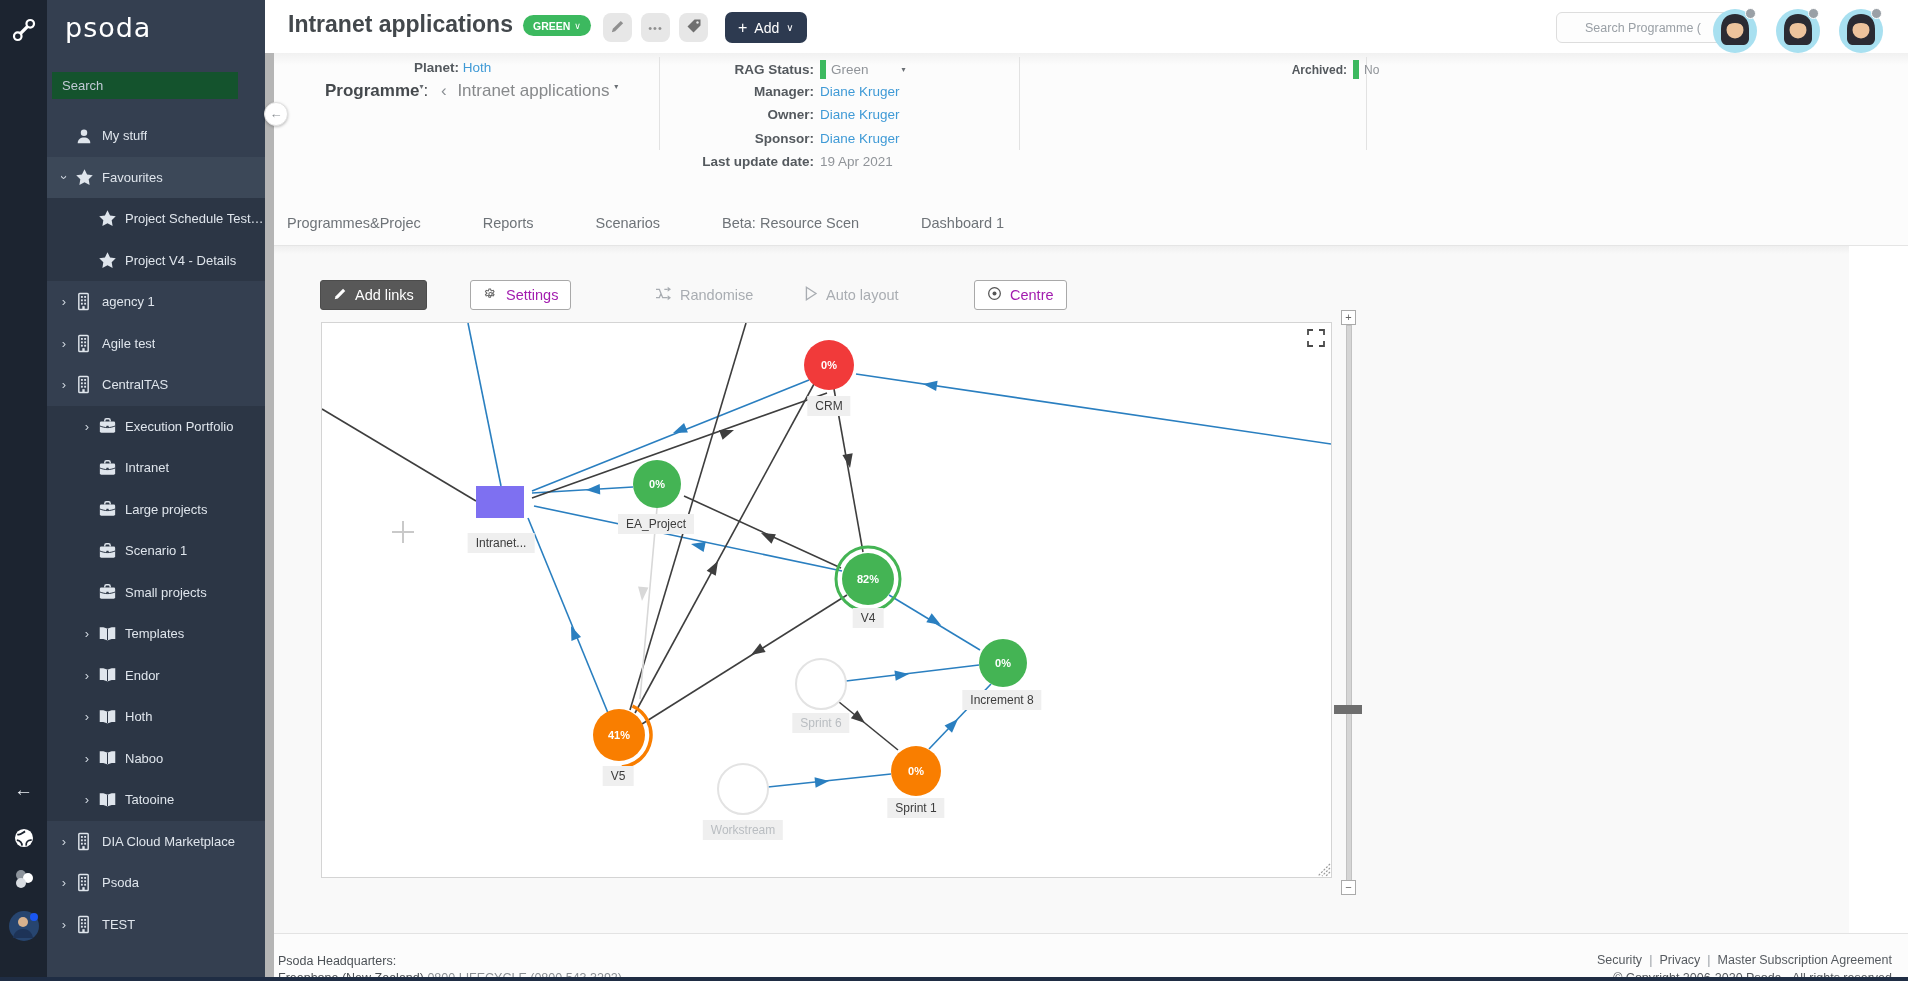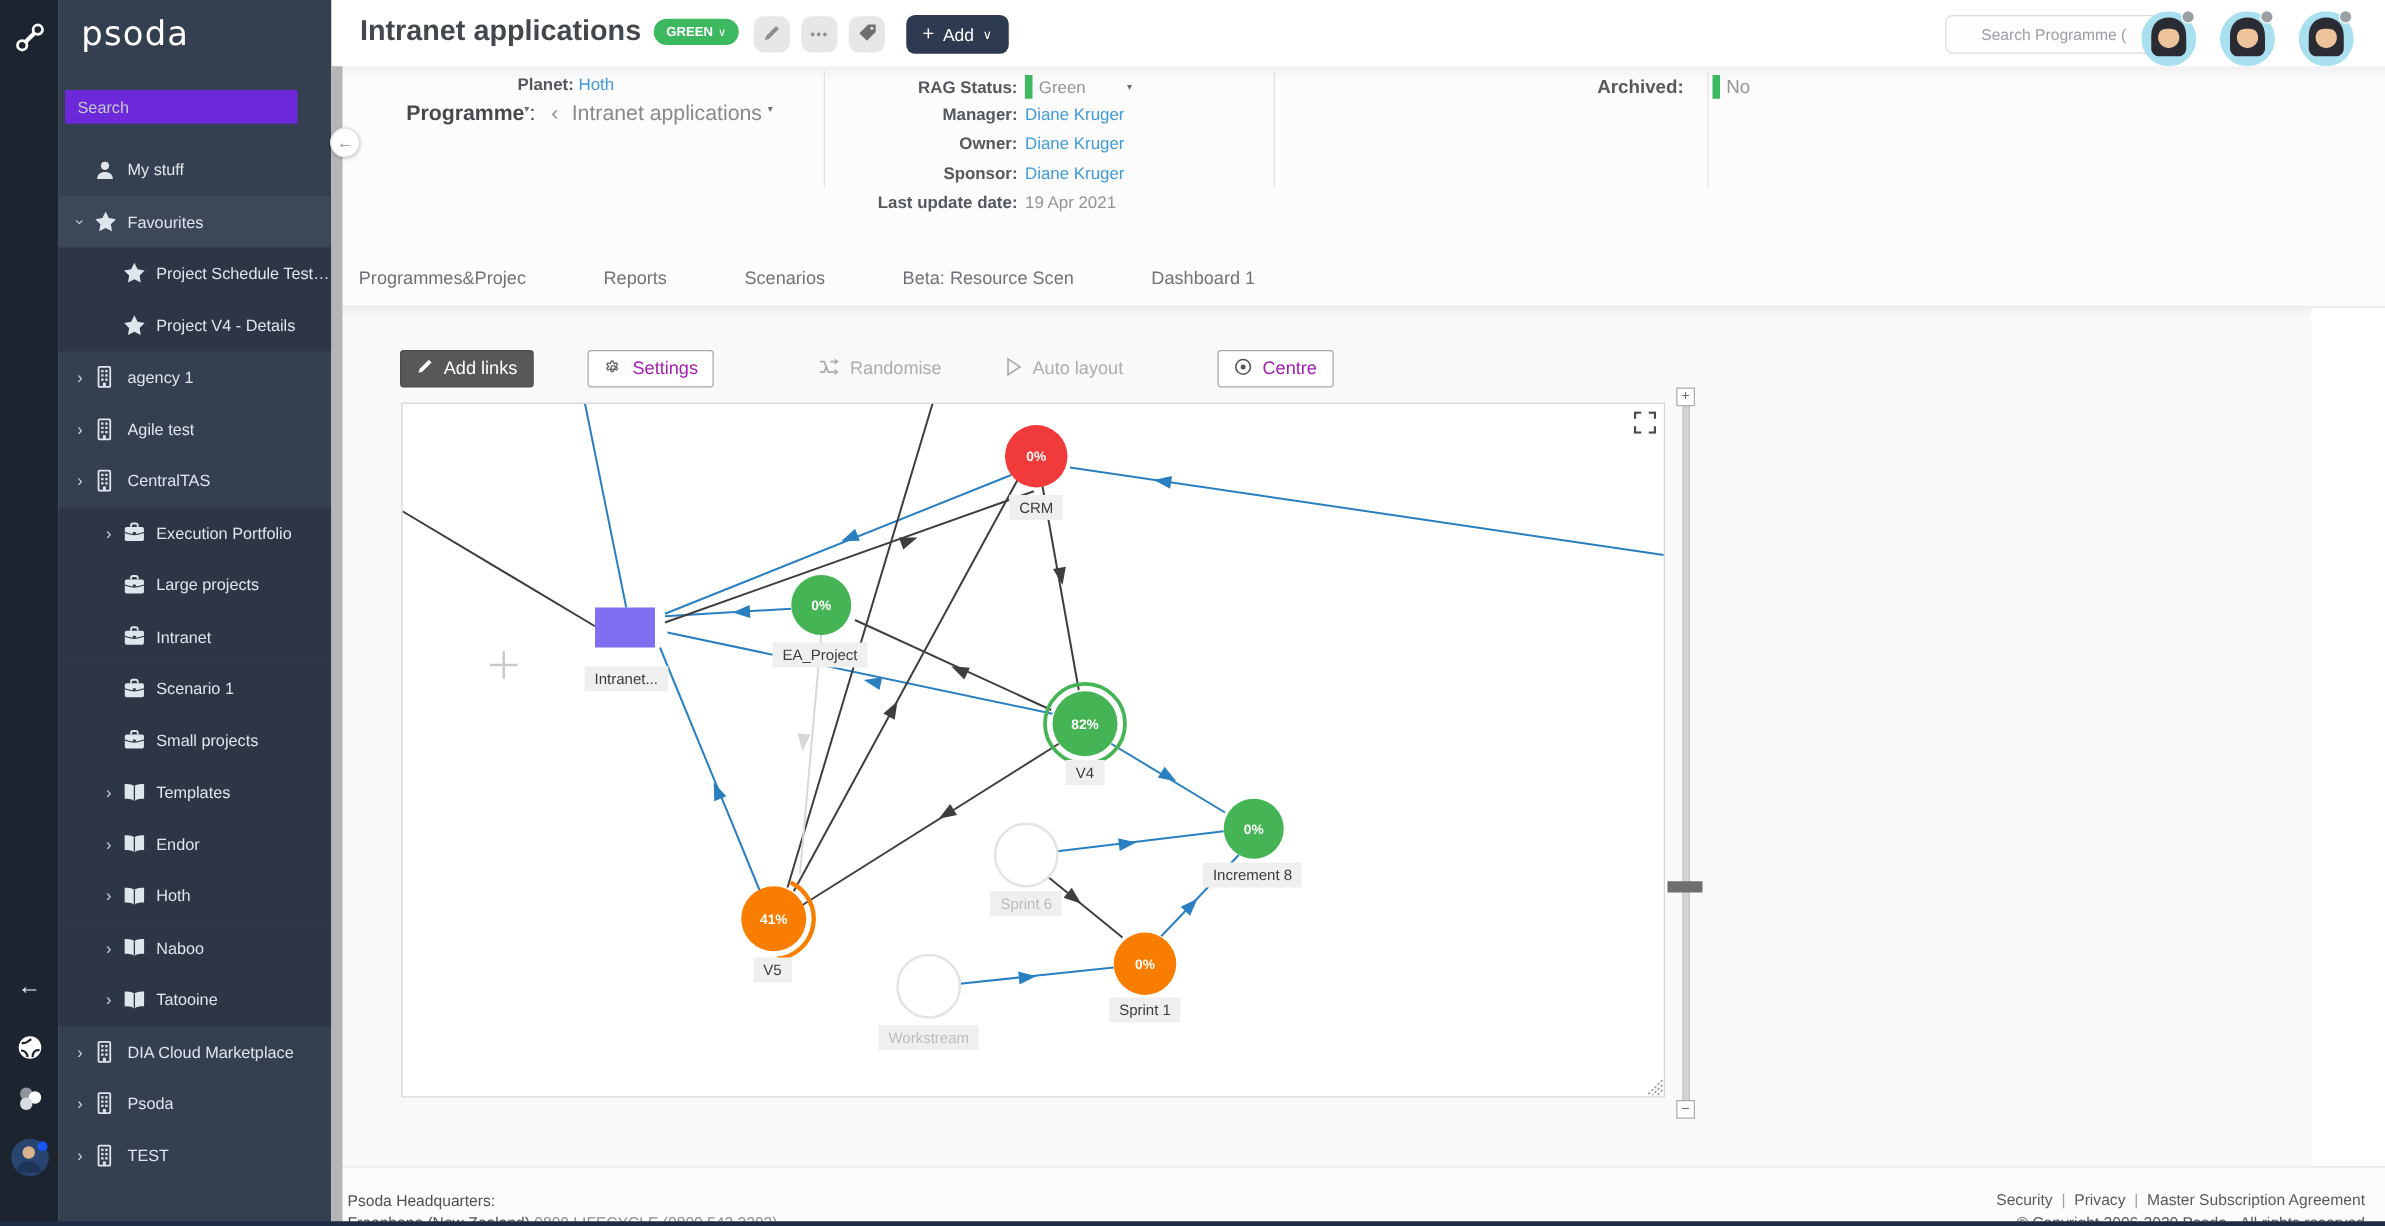--- a/index.html
+++ b/index.html
@@ -6,21 +6,21 @@
   body{font-family:"Liberation Sans", sans-serif; -webkit-font-smoothing:antialiased;}
   #screen{position:relative;width:1908px;height:981px;overflow:hidden;background:#fff;}
 
   
   #rail{position:absolute;left:0;top:0;width:47px;height:981px;background:#1c2430;z-index:30;}
   .rail-icon{position:absolute;left:0;width:47px;display:flex;justify-content:center;align-items:center;color:#e8edf3;}
 
   
   #sidebar{position:absolute;left:47px;top:0;width:218px;height:981px;background:#343f50;z-index:25;color:#dfe5ec;}
   #logo{position:absolute;left:18px;top:12px;font-size:27px;letter-spacing:1px;color:#fff;font-family:"DejaVu Sans",sans-serif;}
-  #side-search{position:absolute;left:5px;top:72px;width:166px;height:27px;background:#6d28d9;border:0;color:#d6dde6;font-size:13px;padding:0 10px;outline:none;}
+  #side-search{position:absolute;left:5px;top:72px;width:166px;height:27px;background:#14532d;border:0;color:#d6dde6;font-size:13px;padding:0 10px;outline:none;}
   #side-search::placeholder{color:#c2cad6;}
   #side-items{position:absolute;left:0;top:115px;width:218px;}
   .side-row{height:41.5px;display:flex;align-items:center;cursor:pointer;font-size:13px;white-space:nowrap;}
   .side-row.bg-light{background:#3c4858;}
   .side-row.bg-dark{background:#2c3645;}
   .side-row .chev{width:14px;text-align:center;font-size:13px;color:#cfd6df;flex:0 0 14px;}
   .chev .r{display:inline-block;}
   .chev .d{display:inline-block;transform:rotate(90deg);}
   .side-row .s-icon{width:19px;height:19px;margin:0 8px 0 4px;flex:0 0 19px;display:flex;align-items:center;}
   .side-row .s-label{overflow:hidden;text-overflow:ellipsis;}
@@ -54,21 +54,21 @@
   #breadcrumb{position:absolute;left:60px;top:28px;font-size:17px;color:#45494d;}
   #breadcrumb .bc-label{font-weight:bold;}
   #breadcrumb .tiny-caret{font-size:8px;vertical-align:super;color:#6a6f74;}
   #breadcrumb .bc-chev{color:#8a8f94;margin:0 6px 0 8px;}
   #breadcrumb .bc-value{color:#87898b;}
   .field-row{position:absolute;left:404px;width:400px;display:grid;grid-template-columns:145px auto;column-gap:6px;font-size:13.5px;align-items:center;}
   .field-row .f-label{text-align:right;font-weight:bold;color:#54595e;}
   .field-row .f-value{color:#909499;display:flex;align-items:center;gap:5px;}
   .rag-bar{display:inline-block;width:6px;height:19px;background:#3cb95f;}
   .f-caret{font-size:8px;color:#6a6f74;margin-left:28px;}
-  #archived-row{position:absolute;left:752px;top:7px;width:430px;display:grid;grid-template-columns:330px auto;column-gap:23px;font-size:15px;align-items:center;}
+  #archived-row{position:absolute;left:752px;top:7px;width:430px;display:grid;grid-template-columns:330px auto;column-gap:6px;font-size:12px;align-items:center;}
   #archived-row .f-label{text-align:right;font-weight:bold;color:#54595e;}
   #archived-row .f-value{color:#909499;display:flex;align-items:center;gap:5px;}
   #archived-marker{position:absolute;left:1141px;top:-8px;width:8px;height:4px;background:#f59b00;}
 
   
   #tabbar{position:absolute;left:265px;top:200px;width:1643px;height:46px;border-bottom:1px solid #e5e5e5;background:#fcfcfc;z-index:9;display:flex;align-items:stretch;padding-left:22px;box-sizing:border-box;}
   .tab{display:flex;align-items:center;margin-right:62px;font-size:14.5px;color:#6e7378;cursor:pointer;white-space:nowrap;}
   .tab.active{background:#fcf4e4;color:#e9a43b;padding:0 14px;margin-right:0;border-bottom:3px solid #eba23c;gap:8px;}
   .tab.active .tab-star{color:#b9b9b9;font-size:14px;}
   #tab-overflow{position:absolute;right:78px;top:9px;width:21px;height:21px;border-radius:50%;background:#efefef;border:1px solid #e2e2e2;color:#8a8f94;font-size:11px;text-align:center;line-height:20px;cursor:pointer;}
@@ -251,33 +251,33 @@
         <div class="side-row ind1 bg-dark">
           <span class="chev"></span>
           <span class="s-icon">
             <svg width="19" height="18" viewBox="0 0 20 20">
               <path d="M7 5V3.8A1.8 1.8 0 018.8 2h2.4A1.8 1.8 0 0113 3.8V5" fill="none" stroke="#dfe5ec" stroke-width="1.6"></path>
               <rect x="1.5" y="5" width="17" height="12.5" rx="1.6" fill="#dfe5ec"></rect>
               <path d="M1.5 10c3 1.2 6 1.8 8.5 1.8s5.5-.6 8.5-1.8" stroke="#2c3645" stroke-width="1.1" fill="none"></path>
               <rect x="8.7" y="9.6" width="2.6" height="2" rx=".5" fill="#2c3645"></rect>
             </svg>
           </span>
-          <span class="s-label">Large projects</span>
+          <span class="s-label">Intranet</span>
         </div>
         <div class="side-row ind1 bg-dark">
           <span class="chev"></span>
           <span class="s-icon">
             <svg width="19" height="18" viewBox="0 0 20 20">
               <path d="M7 5V3.8A1.8 1.8 0 018.8 2h2.4A1.8 1.8 0 0113 3.8V5" fill="none" stroke="#dfe5ec" stroke-width="1.6"></path>
               <rect x="1.5" y="5" width="17" height="12.5" rx="1.6" fill="#dfe5ec"></rect>
               <path d="M1.5 10c3 1.2 6 1.8 8.5 1.8s5.5-.6 8.5-1.8" stroke="#2c3645" stroke-width="1.1" fill="none"></path>
               <rect x="8.7" y="9.6" width="2.6" height="2" rx=".5" fill="#2c3645"></rect>
             </svg>
           </span>
-          <span class="s-label">Intranet</span>
+          <span class="s-label">Large projects</span>
         </div>
         <div class="side-row ind1 bg-dark">
           <span class="chev"></span>
           <span class="s-icon">
             <svg width="19" height="18" viewBox="0 0 20 20">
               <path d="M7 5V3.8A1.8 1.8 0 018.8 2h2.4A1.8 1.8 0 0113 3.8V5" fill="none" stroke="#dfe5ec" stroke-width="1.6"></path>
               <rect x="1.5" y="5" width="17" height="12.5" rx="1.6" fill="#dfe5ec"></rect>
               <path d="M1.5 10c3 1.2 6 1.8 8.5 1.8s5.5-.6 8.5-1.8" stroke="#2c3645" stroke-width="1.1" fill="none"></path>
               <rect x="8.7" y="9.6" width="2.6" height="2" rx=".5" fill="#2c3645"></rect>
             </svg>

